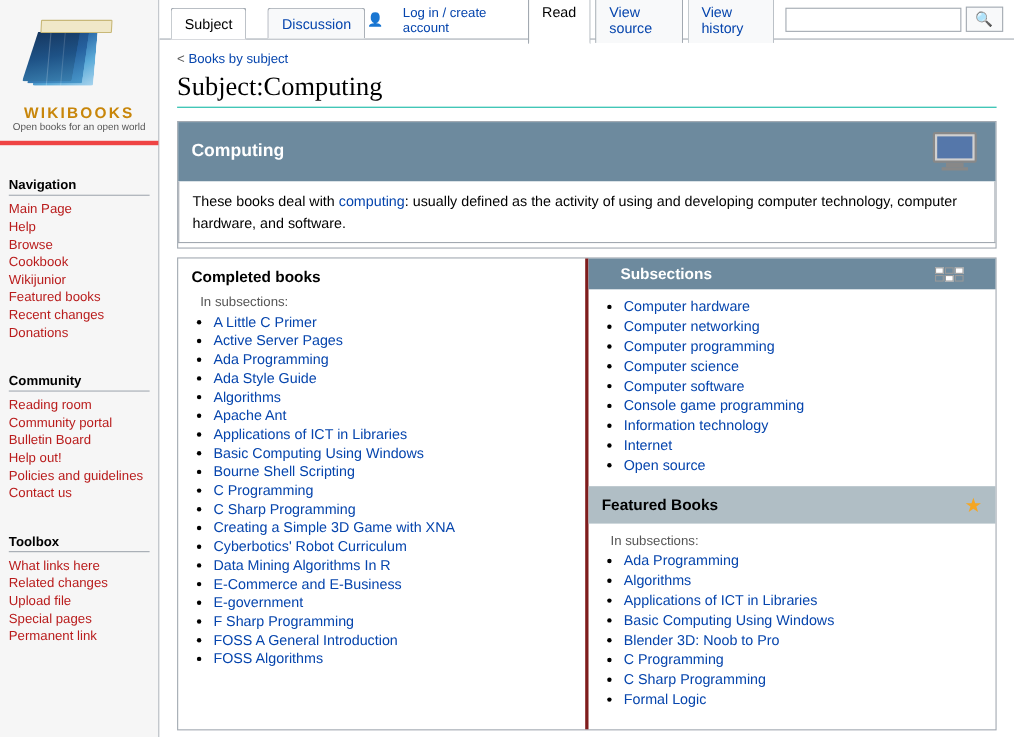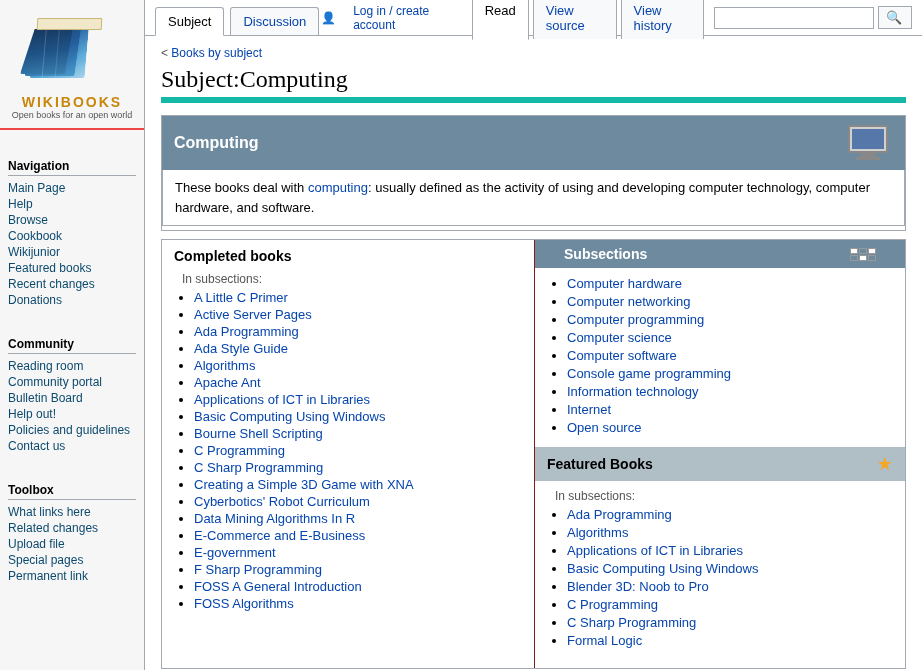--- a/index.html
+++ b/index.html
@@ -4,61 +4,61 @@
   <style>
     * { margin: 0; padding: 0; box-sizing: border-box; }
     body { font-family: sans-serif; font-size: 13px; color: #000; background: #f6f6f6; }
 
     
     #wrapper { display: flex; min-height: 670px; }
     #sidebar { width: 145px; background: #f6f6f6; border-right: 1px solid #a2a9b1; padding: 8px 0; flex-shrink: 0; }
     #main { flex: 1; background: #fff; }
 
     
-    #logo { text-align: center; padding: 10px 8px 8px; border-bottom: 2px solid #ef4444; margin-bottom: 8px; }
+    #logo { text-align: center; padding: 10px 8px 8px; border-bottom: 4px solid #ef4444; margin-bottom: 8px; }
     .logo-text-main { font-size: 15px; font-weight: bold; color: #c8860a; letter-spacing: 1px; }
     .logo-text-sub { font-size: 9px; color: #555; }
 
     
     .sidebar-section { margin-bottom: 8px; padding: 0 8px; margin-top: 29px; }
     .sidebar-section-title { font-size: 12px; font-weight: bold; color: #000; margin-bottom: 4px; border-bottom: 1px solid #a2a9b1; padding-bottom: 2px; }
-    .sidebar-link { display: block; font-size: 12px; color: #0c4a6e; text-decoration: none; padding: 1px 0; cursor: pointer; }
+    .sidebar-link { display: block; font-size: 12px; color: #b91c1c; text-decoration: none; padding: 1px 0; cursor: pointer; }
 
     
     #top-nav { display: flex; align-items: center; justify-content: space-between; border-bottom: 1px solid #a2a9b1; background: #fff; padding: 0 10px; height: 36px; }
-    .nav-tabs { display: flex; gap: 4px; align-items: flex-end; height: 100%; }
+    .nav-tabs { display: flex; gap: 17px; align-items: flex-end; height: 100%; }
     .nav-tab { padding: 6px 12px; font-size: 13px; cursor: pointer; border: 1px solid #a2a9b1; border-bottom: none; background: #f8f9fa; color: #0645ad; margin-right: 2px; border-radius: 3px 3px 0 0; }
     .nav-tab.active { background: #fff; color: #000; font-weight: normal; border-bottom: 1px solid #fff; margin-bottom: -1px; z-index: 1; }
     .nav-tab-group { display: flex; gap: 2px; }
     .search-box { display: flex; align-items: center; gap: 4px; }
     .search-input { padding: 3px 6px; border: 1px solid #a2a9b1; font-size: 12px; width: 160px; }
     .search-btn { padding: 3px 8px; border: 1px solid #a2a9b1; background: #f8f9fa; cursor: pointer; font-size: 13px; }
 
     
     #content { padding: 10px 16px; }
     .breadcrumb { font-size: 12px; color: #555; margin-bottom: 6px; }
     .breadcrumb a { color: #0645ad; text-decoration: none; }
 
     
-    .page-title { font-size: 24px; font-weight: normal; border-bottom: 6px solid #14b8a6; margin-bottom: 12px; padding-bottom: 4px; font-family: 'Linux Libertine', Georgia, serif; }
+    .page-title { font-size: 24px; font-weight: normal; border-bottom: 1px solid #14b8a6; margin-bottom: 12px; padding-bottom: 4px; font-family: 'Linux Libertine', Georgia, serif; }
 
     
     .computing-header { background: #6d8a9e; display: flex; align-items: center; justify-content: space-between; padding: 8px 12px; border-radius: 0; }
     .computing-title { font-size: 16px; font-weight: bold; color: #fff; }
     .computing-icon { width: 50px; height: 38px; display: flex; align-items: center; justify-content: center; }
 
     
     .computing-desc { background: #fff; border: 1px solid #a2a9b1; border-top: none; padding: 8px 12px; font-size: 13px; line-height: 1.5; margin-bottom: 4px; }
     .computing-desc a { color: #0645ad; text-decoration: none; }
 
     
     .two-col { display: flex; gap: 0; border: 1px solid #a2a9b1; }
 
     
-    .completed-books { flex: 1; padding: 8px 12px; border-right: 1px solid #7f1d1d; }
+    .completed-books { flex: 1; padding: 8px 12px; border-right: 3px solid #7f1d1d; }
     .col-header { font-size: 14px; font-weight: bold; color: #000; margin-bottom: 8px; }
     .subsection-label { font-size: 12px; color: #555; margin-bottom: 4px; margin-left: 8px; }
     .book-list { list-style: disc; padding-left: 20px; }
     .book-list li { margin-bottom: 2px; }
     .book-list a { color: #0645ad; text-decoration: none; font-size: 13px; cursor: pointer; }
 
     
     .subsections { width: 370px; padding: 8px 12px; }
     .subsections-header { background: #6d8a9e; margin: -8px -12px 8px -12px; padding: 6px 29px; display: flex; align-items: center; justify-content: space-between; }
     .subsections-title { font-size: 14px; font-weight: bold; color: #fff; }

